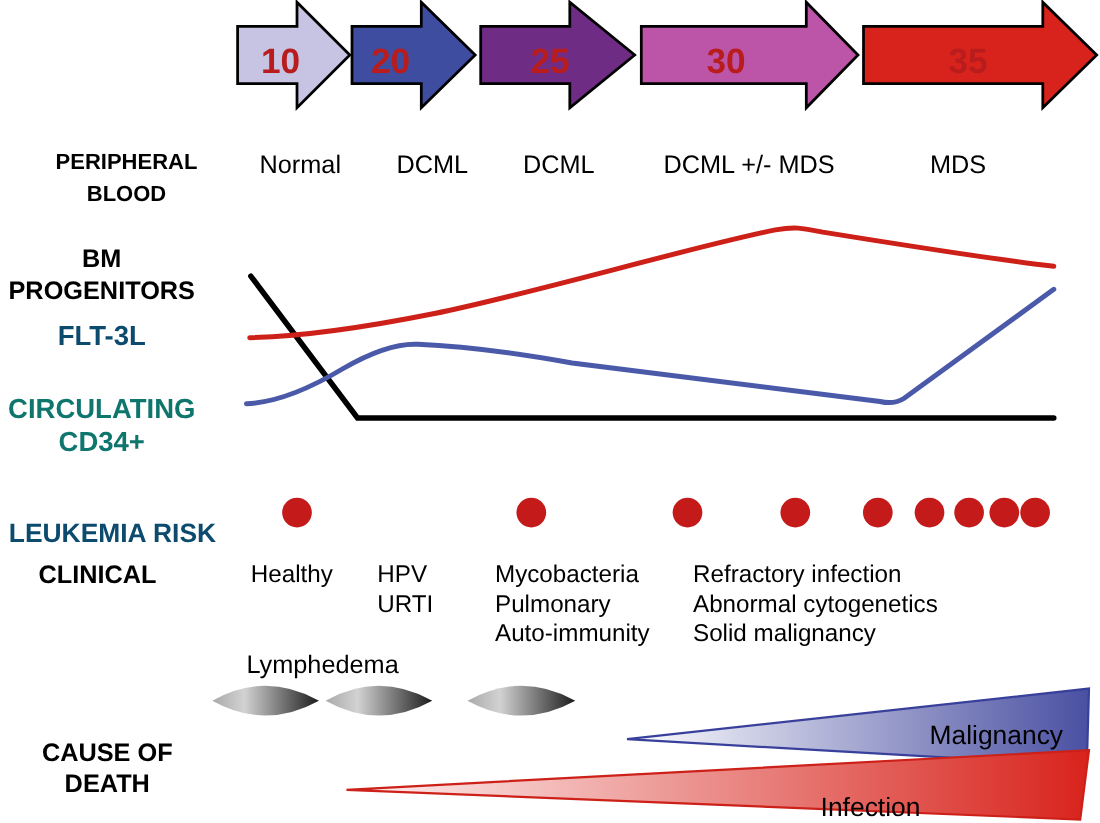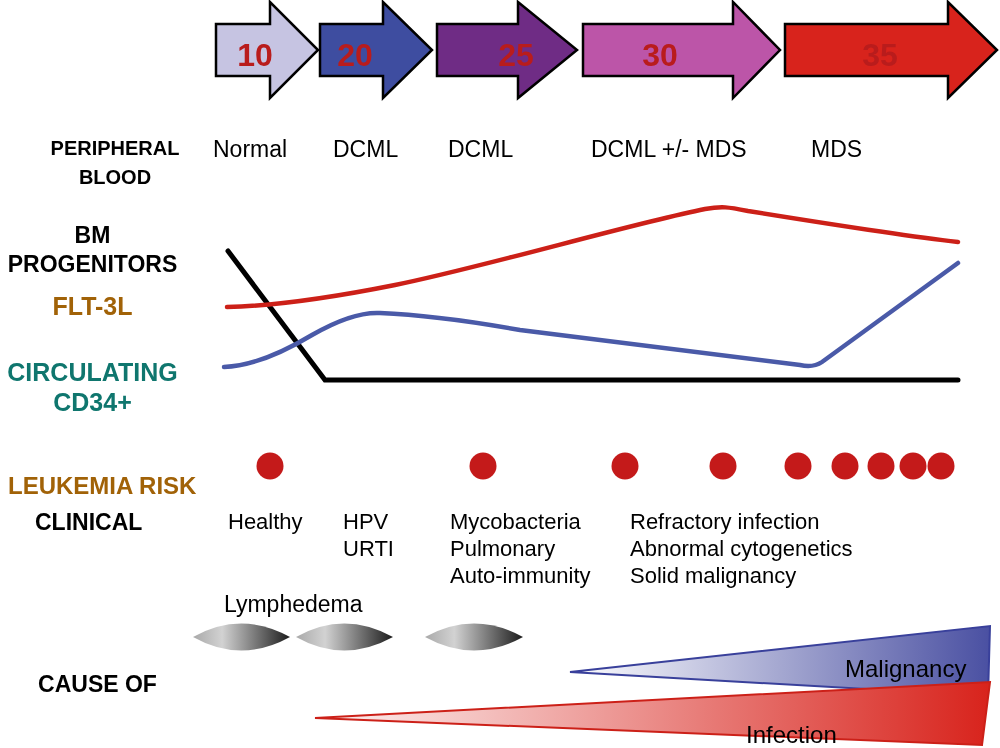--- a/index.html
+++ b/index.html
@@ -4,24 +4,24 @@
 <style>
   html,body{margin:0;padding:0;background:#fff;}
   .canvas{
     position:relative;width:1000px;height:748px;background:#ffffff;
     font-family:"Liberation Sans","DejaVu Sans",sans-serif;overflow:hidden;
   }
   .canvas svg{position:absolute;left:0;top:0;}
   .lbl{position:absolute;color:#000;white-space:nowrap;}
   .bold{font-weight:bold;}
   .ctr{text-align:center;}
-  .red-t{color:#a16207;}
+  .red-t{color:#0c4a6e;}
   .blue-t{color:#0f766e;}
   .arrow-num{position:absolute;top:37px;color:#b91c1c;font-weight:bold;font-size:32px;text-align:center;width:100px;}
-  .stage{position:absolute;top:136px;font-size:23px;}
+  .stage{position:absolute;top:136px;font-size:23px;text-align:center;}
   .clin{position:absolute;font-size:22px;line-height:27px;}
 </style>
 </head>
 <body>
 
 <div class="canvas">
 
   <svg width="1000" height="748" viewBox="0 0 1000 748">
     <defs>
       <linearGradient id="gradLens" x1="0" y1="0" x2="1" y2="0">
@@ -94,25 +94,26 @@
     <div>CIRCULATING</div>
     <div>CD34+</div>
   </div>
 
   <div class="lbl bold red-t" style="left:8px;top:452px;width:230px;font-size:24px;margin-top:20px;">LEUKEMIA RISK</div>
 
   <div class="lbl bold" style="left:35px;top:509px;font-size:23px;">CLINICAL</div>
 
   <div class="lbl bold ctr" style="left:20px;top:670px;width:155px;font-size:23px;line-height:28px;">
     <div>CAUSE OF</div>
+    <div>DEATH</div>
   </div>
 
   <div class="arrow-num" style="left:205px;">10</div>
   <div class="arrow-num" style="left:305px;">20</div>
-  <div class="arrow-num" style="left:466px;text-align:center;">25</div>
+  <div class="arrow-num" style="left:450px;text-align:center;">25</div>
   <div class="arrow-num" style="left:610px;">30</div>
   <div class="arrow-num" style="left:830px;">35</div>
 
   <div class="stage" style="left:213px;width:120px;">Normal</div>
   <div class="stage" style="left:333px;width:120px;">DCML</div>
   <div class="stage" style="left:448px;width:120px;">DCML</div>
   <div class="stage" style="left:591px;width:180px;">DCML +/- MDS</div>
   <div class="stage" style="left:811px;width:120px;">MDS</div>
 
   <div class="clin" style="left:228px;top:508px;">

